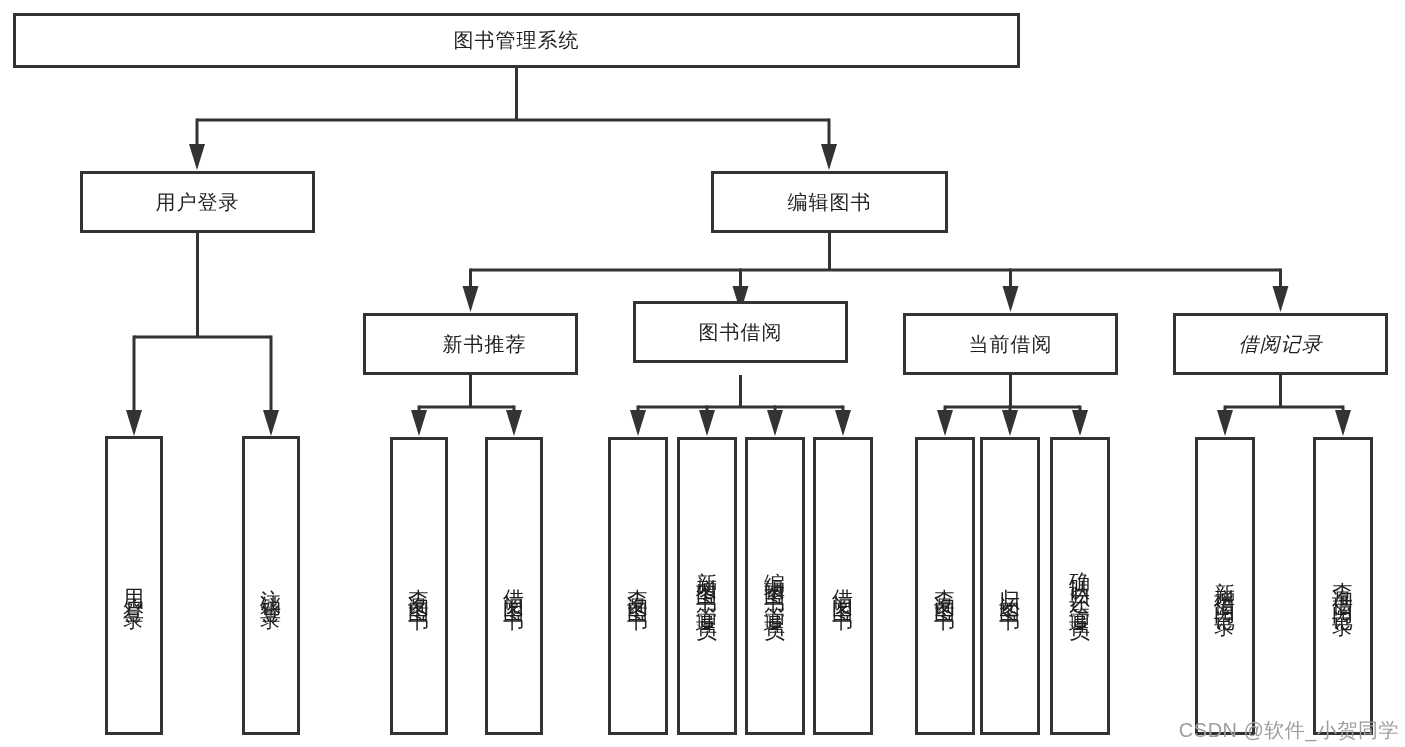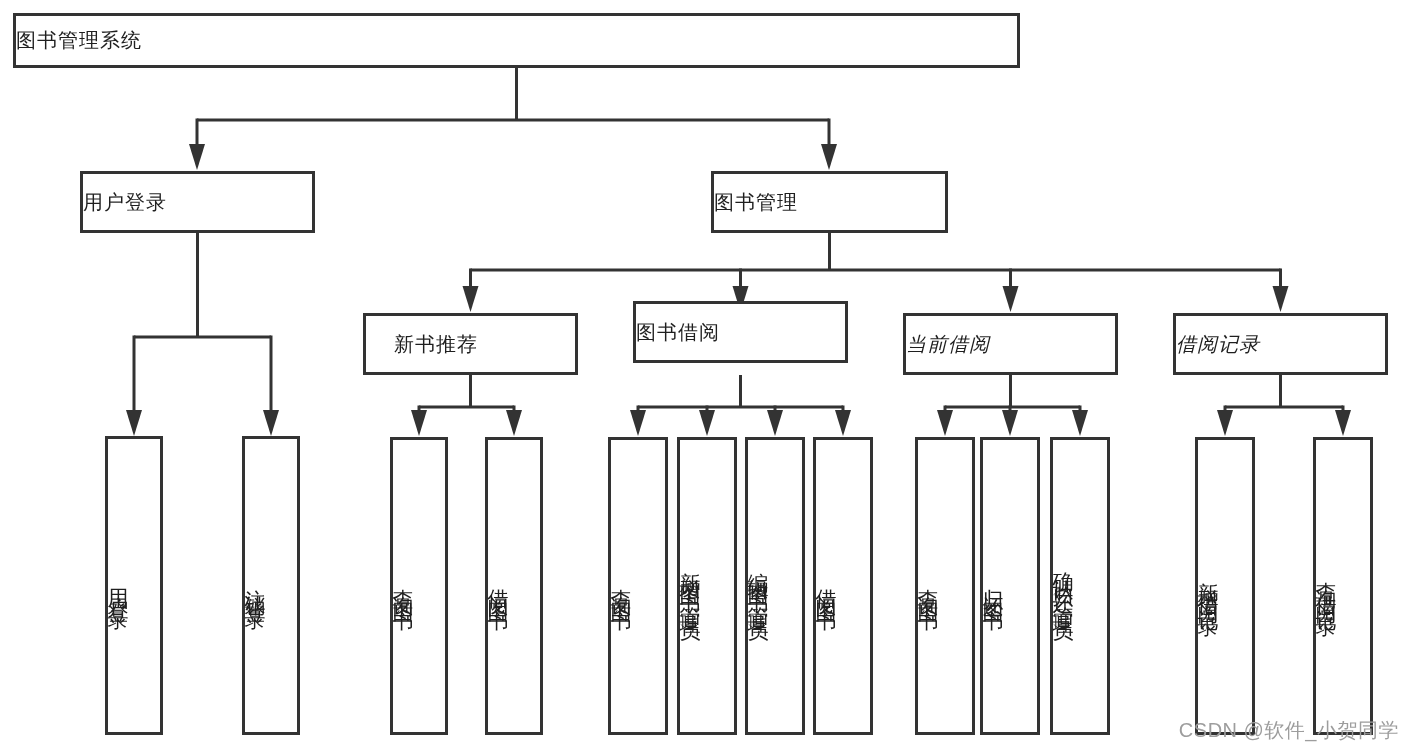--- a/index.html
+++ b/index.html
@@ -4,21 +4,21 @@
 <style>
   html,body{margin:0;padding:0;background:#ffffff;}
   #stage{
     position:relative;width:1405px;height:747px;background:#ffffff;
     font-family:"Liberation Sans","DejaVu Sans",sans-serif;
     overflow:hidden;
   }
   #wires{position:absolute;left:0;top:0;width:1405px;height:747px;}
   .box{
     position:absolute;box-sizing:border-box;background:#ffffff;
-    border:3px solid #333333;display:flex;align-items:center;justify-content:flex-start;
+    border:3px solid #333333;display:flex;align-items:center;justify-content:center;
     color:#1f1f1f;
   }
   .h .label{font-size:20px;letter-spacing:1px;white-space:nowrap;}
   .vert .label{
     writing-mode:vertical-rl;text-orientation:mixed;
     font-size:21px;letter-spacing:7px;line-height:1;
   }
   #watermark{
     position:absolute;right:6px;bottom:3px;z-index:5;
     font-size:20px;color:#9d9d9d;letter-spacing:0.5px;white-space:nowrap;
@@ -103,30 +103,30 @@
   </svg>
 
   <div class="box h" style="left:13px;top:13px;width:1007px;height:55px;">
     <span class="label">图书管理系统</span>
   </div>
 
   <div class="box h" style="left:80px;top:171px;width:235px;height:62px;">
     <span class="label">用户登录</span>
   </div>
   <div class="box h" style="left:711px;top:171px;width:237px;height:62px;">
-    <span class="label">图书管理</span>
+    <span class="label">编辑图书</span>
   </div>
 
   <div class="box h" style="left:363px;top:313px;width:215px;height:62px;padding-left:28px;">
     <span class="label">新书推荐</span>
   </div>
   <div class="box h" style="left:633px;top:301px;width:215px;height:62px;">
     <span class="label">图书借阅</span>
   </div>
-  <div class="box h" style="left:903px;top:313px;width:215px;height:62px;font-style:italic;">
+  <div class="box h" style="left:903px;top:313px;width:215px;height:62px;">
     <span class="label">当前借阅</span>
   </div>
   <div class="box h" style="left:1173px;top:313px;width:215px;height:62px;font-style:italic;">
     <span class="label">借阅记录</span>
   </div>
 
   <div class="box vert" style="left:105px;top:436px;width:58px;height:299px;">
     <span class="label">用户登录</span>
   </div>
   <div class="box vert" style="left:242px;top:436px;width:58px;height:299px;">

